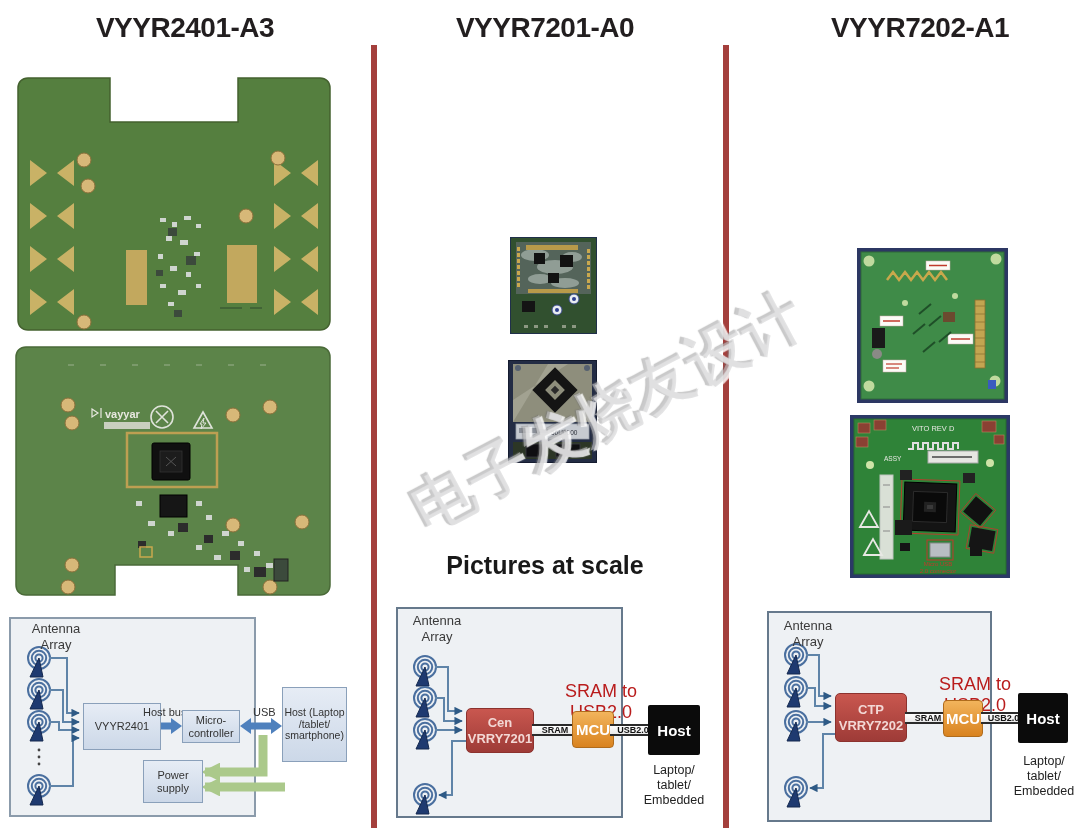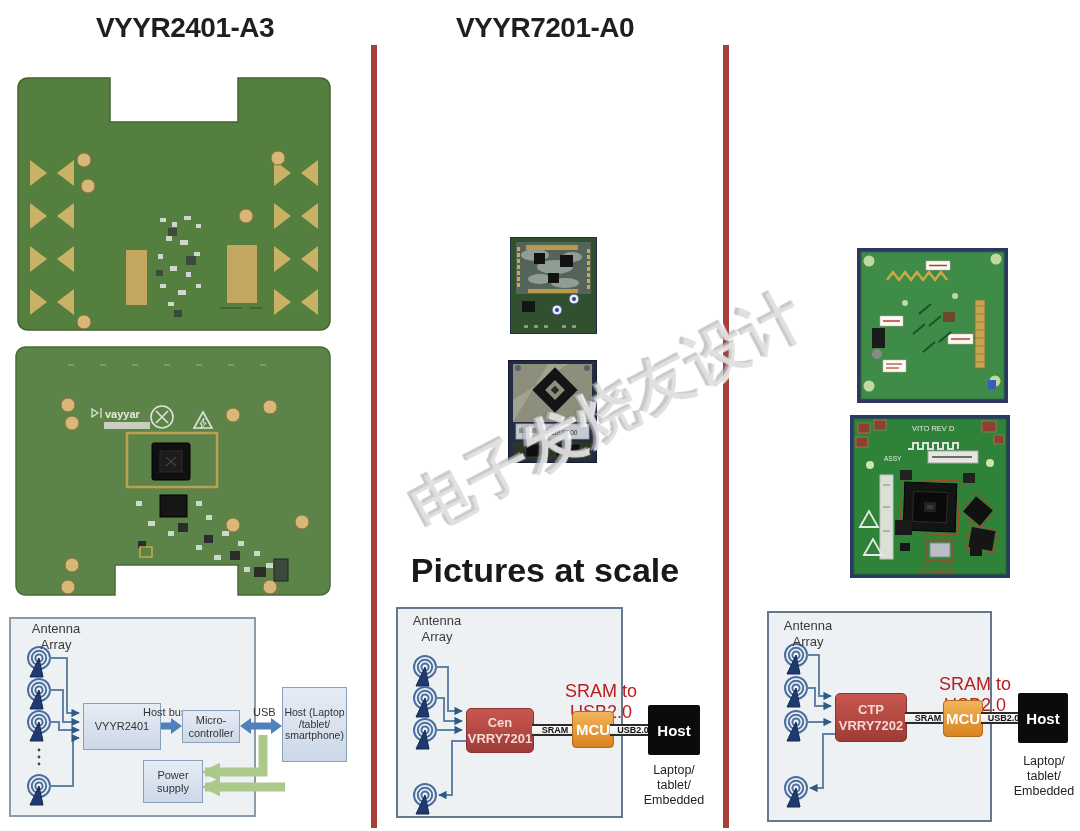--- a/index.html
+++ b/index.html
@@ -4,21 +4,21 @@
 <style>
   html,body{margin:0;padding:0;background:#fff;}
   .frame{position:relative;width:1080px;height:831px;background:#ffffff;overflow:hidden;
          font-family:"Liberation Sans",sans-serif;}
   .abs{position:absolute;}
   .coltitle{font-size:28px;font-weight:bold;color:#221e1f;letter-spacing:-.5px;text-align:center;}
   .divider{width:6px;background:#a43f3c;}
   .wm{font-size:62px;font-weight:bold;white-space:nowrap;color:rgba(205,205,208,.55);
       text-shadow:2px 2px 1px rgba(255,255,255,.85),-1px -1px 1px rgba(110,110,110,.4);
       transform:rotate(-28deg);text-align:center;pointer-events:none;z-index:40;}
-  .scalecap{font-size:34px;font-weight:bold;color:#191919;text-align:center;}
+  .scalecap{font-size:25px;font-weight:bold;color:#191919;text-align:center;}
   .diag{z-index:5;}
   .dbg{background:#eef1f4;border:2px solid #8b9bab;box-sizing:border-box;}
   .dbg2{background:#eef1f4;border:2px solid #66798c;box-sizing:border-box;}
   .antlbl{font-size:13px;color:#3a3a3a;text-align:center;line-height:1.25;}
   .bluebox{background:linear-gradient(180deg,#e6ecf5,#ccd8e8);border:1px solid #8aa0ba;color:#333;
            display:flex;align-items:center;justify-content:center;text-align:center;
            font-size:11px;line-height:1.12;box-sizing:border-box;}
   .redbox{background:linear-gradient(180deg,#c9574f,#9e3b37);border:1px solid #8c322e;border-radius:5px;
           color:#f3d8d5;font-weight:bold;display:flex;flex-direction:column;align-items:center;
           justify-content:center;font-size:13px;line-height:1.2;box-sizing:border-box;}
@@ -55,20 +55,21 @@
         <path d="M0 0 L10 5 L0 10 z" fill="#2e5a86"></path>
       </marker>
       <marker id="mGreen" viewBox="0 0 10 10" refX="8" refY="5" markerWidth="2.1" markerHeight="2.1" orient="auto">
         <path d="M0 0 L10 5 L0 10 z" fill="#abc98b"></path>
       </marker>
     </defs>
   </svg>
 
   <div class="abs coltitle" style="left:60px;top:12px;width:250px;text-align:center;">VYYR2401-A3</div>
   <div class="abs coltitle" style="left:420px;top:12px;width:250px;">VYYR7201-A0</div>
+  <div class="abs coltitle" style="left:795px;top:12px;width:250px;">VYYR7202-A1</div>
 
   <div class="abs divider" style="left:371px;top:45px;height:783px;"></div>
   <div class="abs divider" style="left:723px;top:45px;height:783px;"></div>
 
   <div class="abs wm" style="left:395px;top:392px;width:340px;">电子发烧友设计</div>
 
   <svg class="abs" style="left:10px;top:70px;" width="328" height="262" viewBox="0 0 328 262">
     <path d="M18 8 H100 V52 H228 V8 H310 C316 8 320 12 320 18 V250 C320 256 316 260 310 260 H18 C12 260 8 256 8 250 V18 C8 12 12 8 18 8 Z" fill="#557f3f" stroke="#44612f" stroke-width="1.5"></path>
     <g fill="#c9b266">
       <path d="M20 90 l17 13 l-17 13 z M64 90 l-17 13 l17 13 z"></path>

